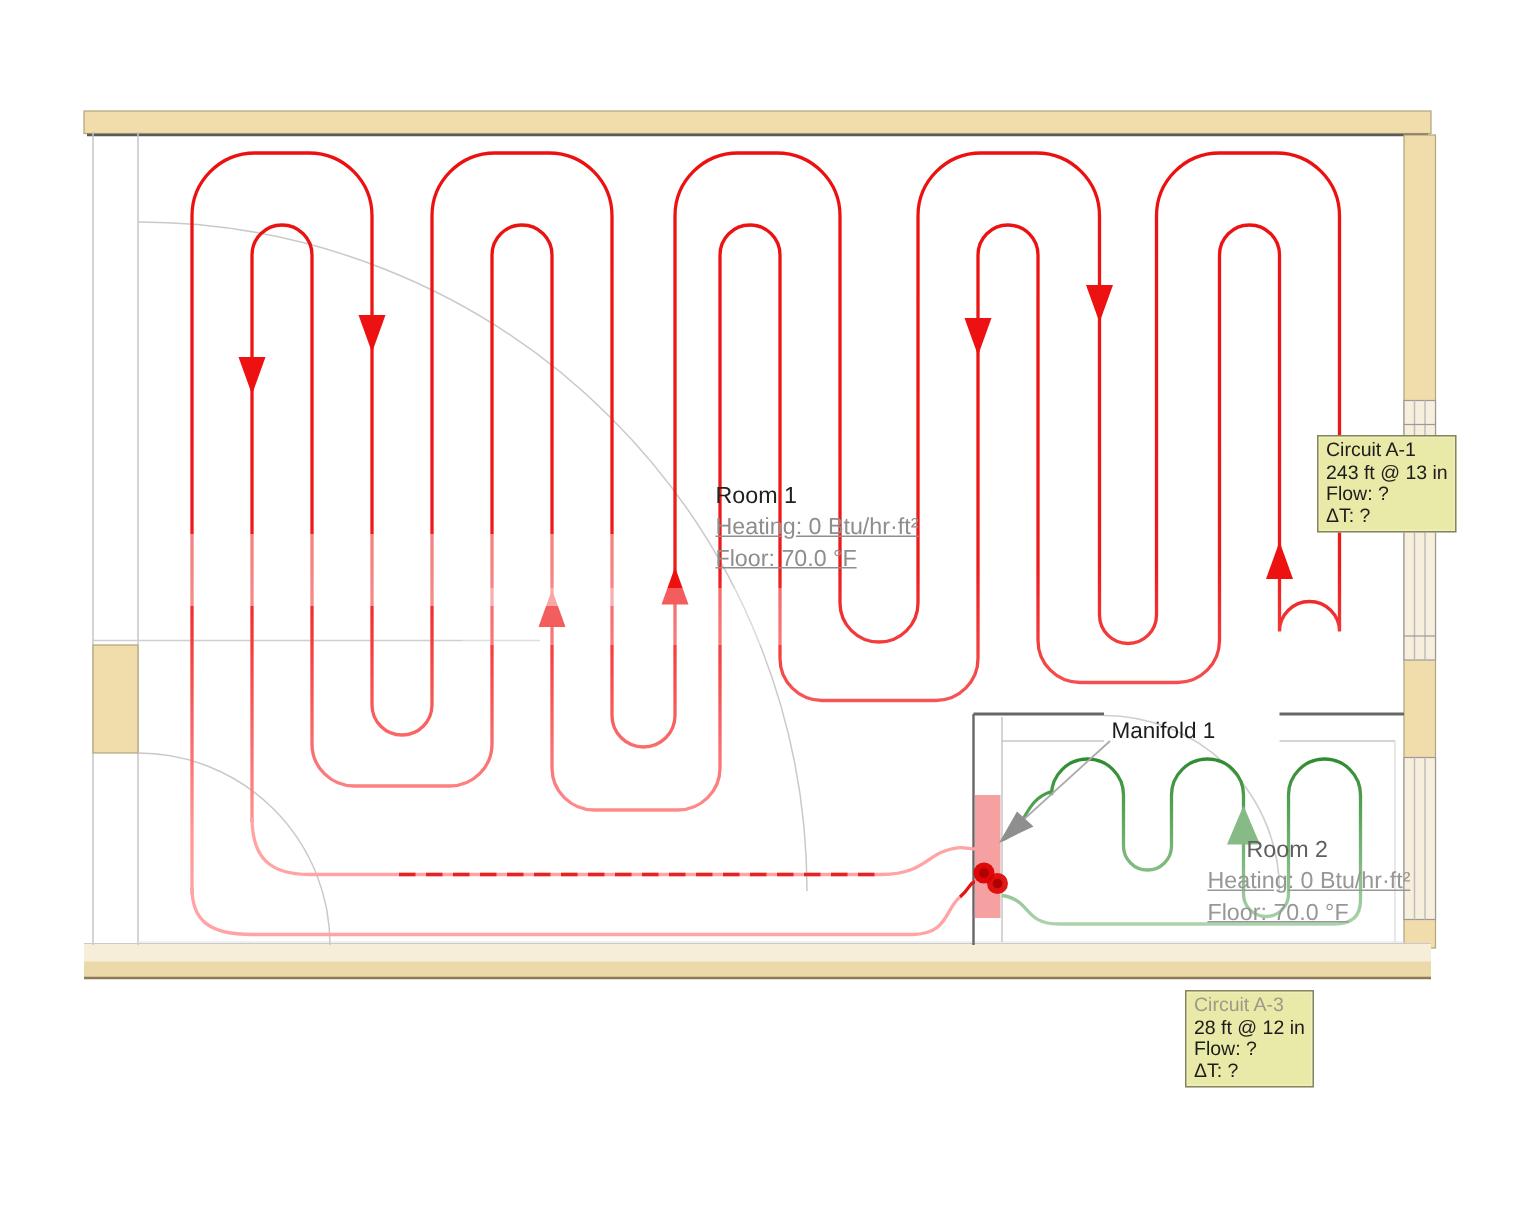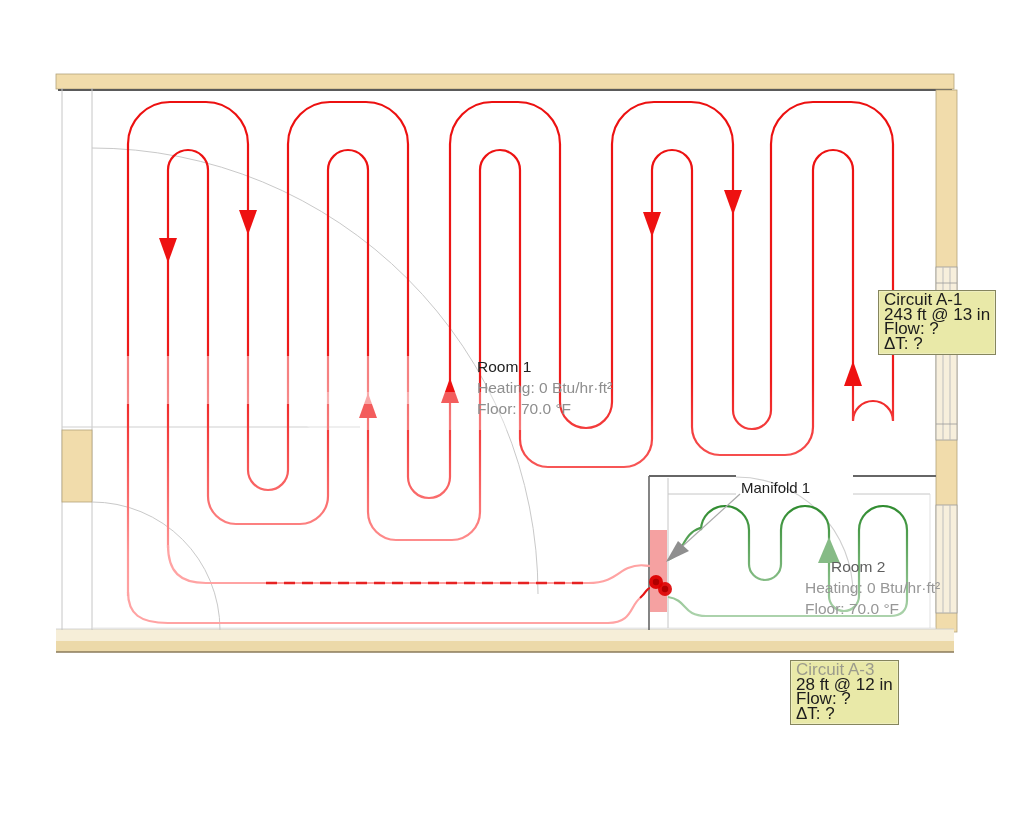--- a/index.html
+++ b/index.html
@@ -1,26 +1,26 @@
 <!DOCTYPE html>
 <html><head>
 <meta charset="utf-8">
 <style>
   html,body{margin:0;padding:0;background:#ffffff;}
   .stage{position:relative;width:1024px;height:819px;background:#ffffff;overflow:hidden;
          font-family:"Liberation Sans", sans-serif;}
   .stage svg{position:absolute;left:0;top:0;}
   .floor-label{position:absolute;line-height:21px;font-size:15.5px;white-space:nowrap;}
   .floor-label .ttl{color:#222222;}
-  .floor-label .sub{color:#8e8e8e;}
+  .floor-label .sub{color:#8e8e8e;text-decoration:underline;}
   .floor-label.room2 .ttl{color:#5f5f5f;margin-left:26px;}
   .floor-label.room2 .sub{color:#979797;}
   .manifold-label{position:absolute;font-size:15px;color:#1d1d1d;white-space:nowrap;text-align:right;}
   .callout{position:absolute;background:#e9e9a8;border:1px solid #85855e;
-           font-size:17px;line-height:14.5px;color:#1c1c1c;padding:2px 5px 3px 5px;
+           font-size:13px;line-height:14.5px;color:#1c1c1c;padding:2px 5px 3px 5px;
            white-space:nowrap;box-shadow:0 0 0 1px rgba(255,255,255,0.25) inset;}
   .callout .ttl-dim{color:#9b9b8c;}
   .wm{position:absolute;background:rgba(255,255,255,0.45);border-radius:18px;}
 </style>
 </head>
 <body>
 
 <div class="stage">
 
 <svg width="1024" height="819" viewBox="0 0 1024 819">
@@ -161,21 +161,21 @@
     <polygon points="359,418 377,418 368,393" fill="#ee1111"></polygon>
     <polygon points="441,403 459,403 450,378" fill="#ee1111"></polygon>
     <polygon points="844,386 862,386 853,361" fill="#ee1111"></polygon>
     <polygon points="818,563 840,563 829,537" fill="#86bb86"></polygon>
   </g>
 </svg>
 
 <div class="wm" style="left:104px;top:356px;width:336px;height:48px;"></div>
 <div class="wm" style="left:300px;top:392px;width:250px;height:38px;background:rgba(255,255,255,0.32);"></div>
 
-<div class="floor-label" style="left:477px;top:356px;">
+<div class="floor-label" style="left:477px;top:320px;">
   <div class="ttl">Room 1</div>
   <div class="sub">Heating: 0 Btu/hr·ft²</div>
   <div class="sub">Floor: 70.0 °F</div>
 </div>
 
 <div class="floor-label room2" style="left:805px;top:556px;">
   <div class="ttl">Room 2</div>
   <div class="sub">Heating: 0 Btu/hr·ft²</div>
   <div class="sub">Floor: 70.0 °F</div>
 </div>

